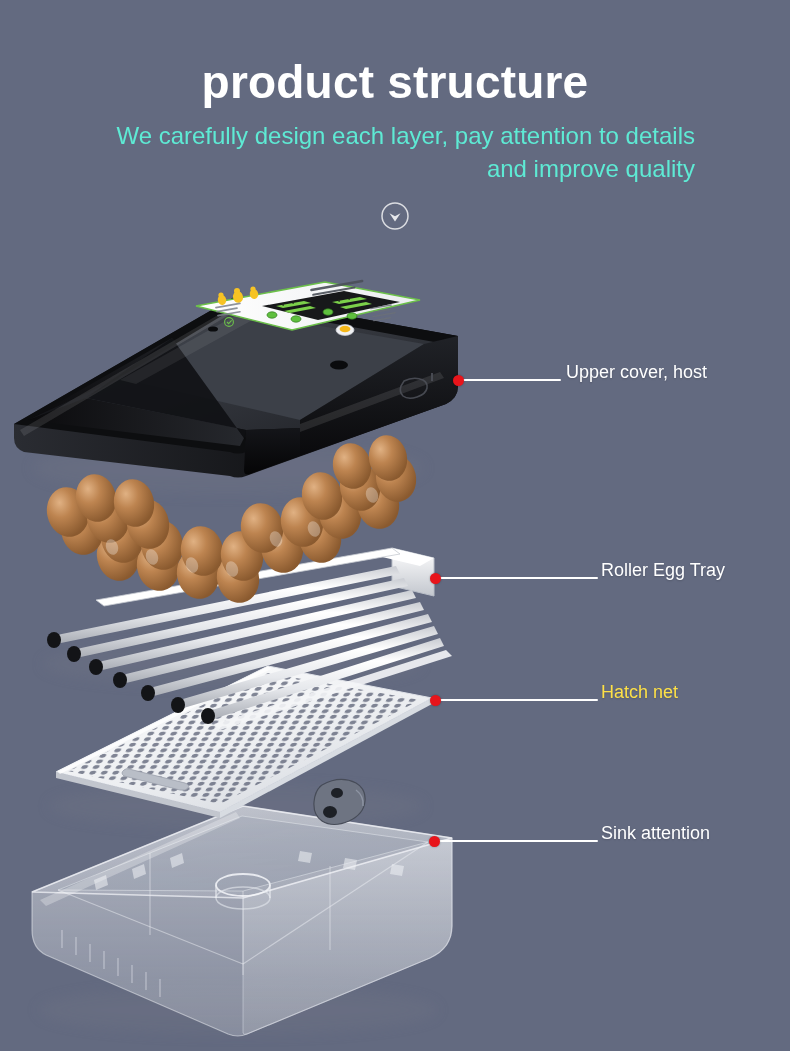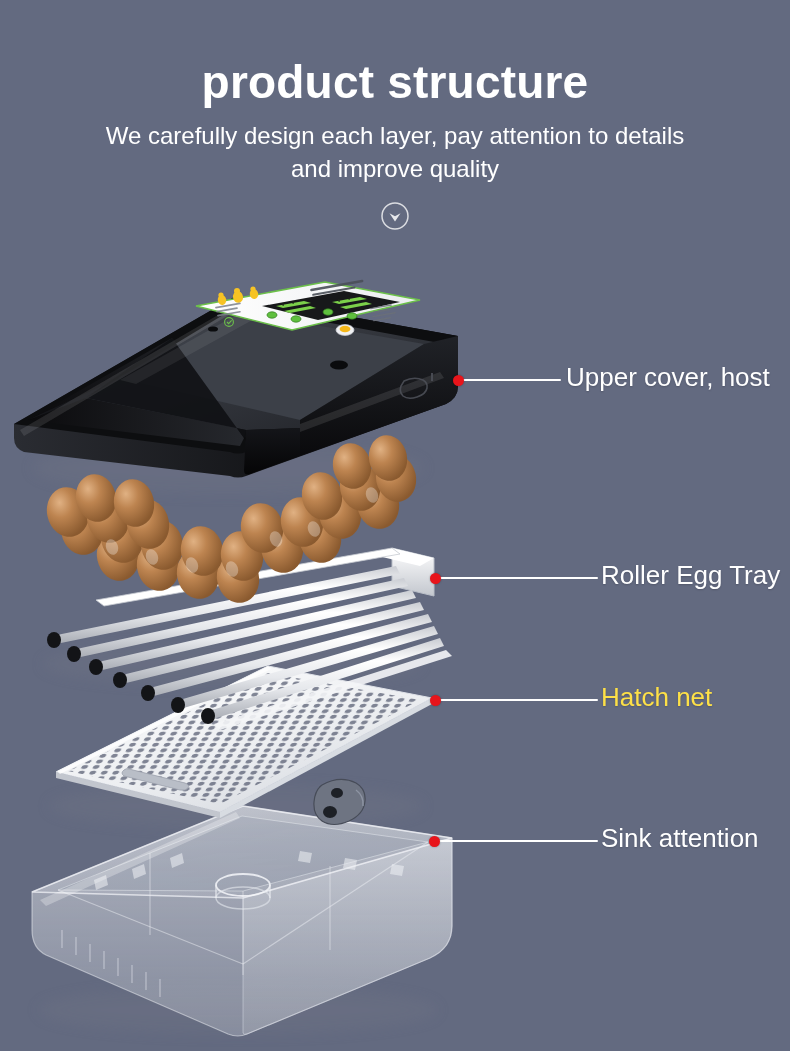--- a/index.html
+++ b/index.html
@@ -43,21 +43,21 @@
     position: absolute; width: 11px; height: 11px; border-radius: 50%;
     background: #e8141b; top: -5px; left: 0;
     box-shadow: 0 0 2px rgba(0,0,0,.35);
   }
   .callout .leader {
     position: absolute; height: 2px; background: #ffffff; top: -1px; left: 6px;
     border-radius: 1px;
   }
   .callout .ctext {
     position: absolute; top: -18px;
-    font-size: 26px; color: #ffffff; white-space: nowrap;
+    font-size: 18px; color: #ffffff; white-space: nowrap;
     text-shadow: 0 1px 2px rgba(0,0,0,.18);
   }
 
   
   .art { position: absolute; left: 0; top: 0; width: 790px; height: 1051px; }
   .art svg { display: block; }
 </style>
 </head>
 <body>
 
@@ -406,21 +406,21 @@
         <g opacity=".9">
           <path d="M404,381 q10,-5 19,-1 q5,3 4,8 q-1,6 -10,9 q-9,3 -14,-1 q-4,-4 -2,-10 z" fill="none" stroke="#4c4f57" stroke-width="1.6"></path>
           <path d="M431,373 l2,0 l0,8 l-2,0 z" fill="#4c4f57"></path>
         </g>
       </g>
     </svg>
   </div>
 
   <div class="header">
     <div class="title" style="color: rgb(255, 255, 255);">product structure</div>
-    <div class="subtitle" style="color: #ffffff;">We carefully design each layer, pay attention to details and improve quality</div>
+    <div class="subtitle" style="color: #5eead4; text-align: right;">We carefully design each layer, pay attention to details and improve quality</div>
     <div class="chevron-wrap">
       <svg class="chevron" viewBox="0 0 30 30">
         <circle cx="15" cy="15" r="13" fill="none" stroke="#ffffff" stroke-width="1.5" opacity=".9"></circle>
         <path d="M9.5 12.2 L15 20.5 L20.5 12.2 L15 15.2 Z" fill="#ffffff"></path>
       </svg>
     </div>
   </div>
 
   <div id="callouts">
       <div class="callout" style="left: 0px; top: 380px;">

